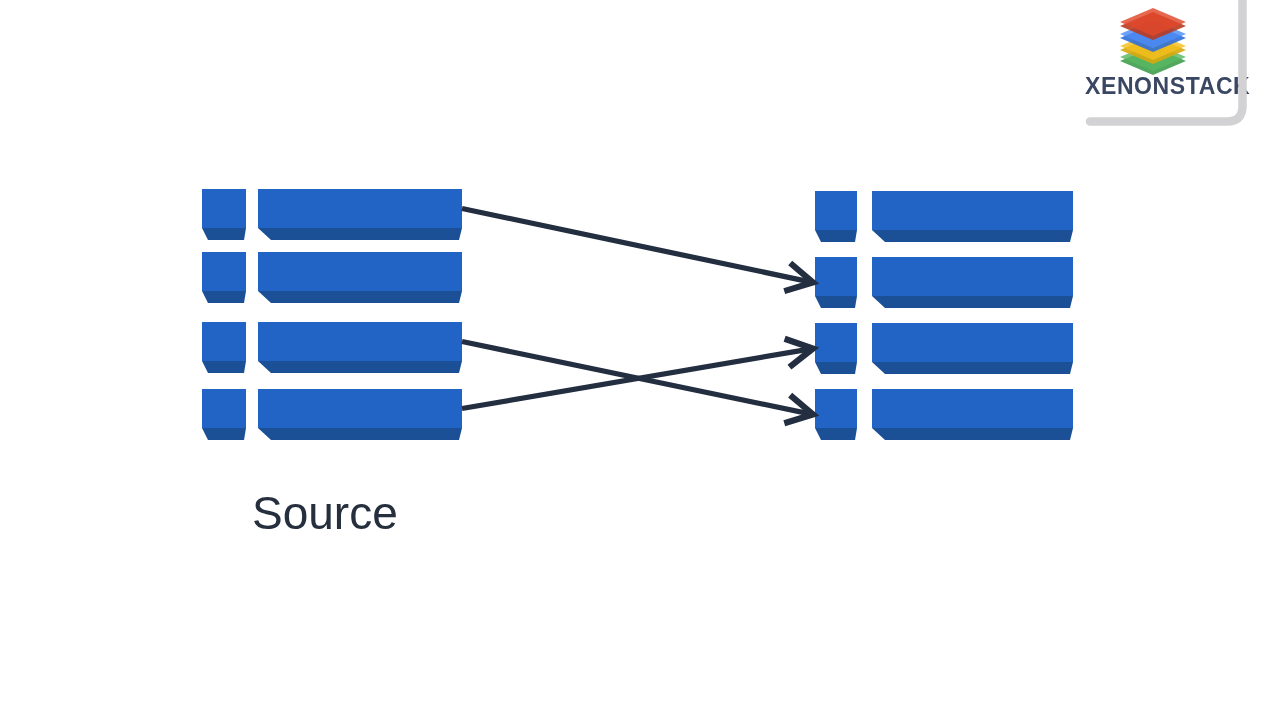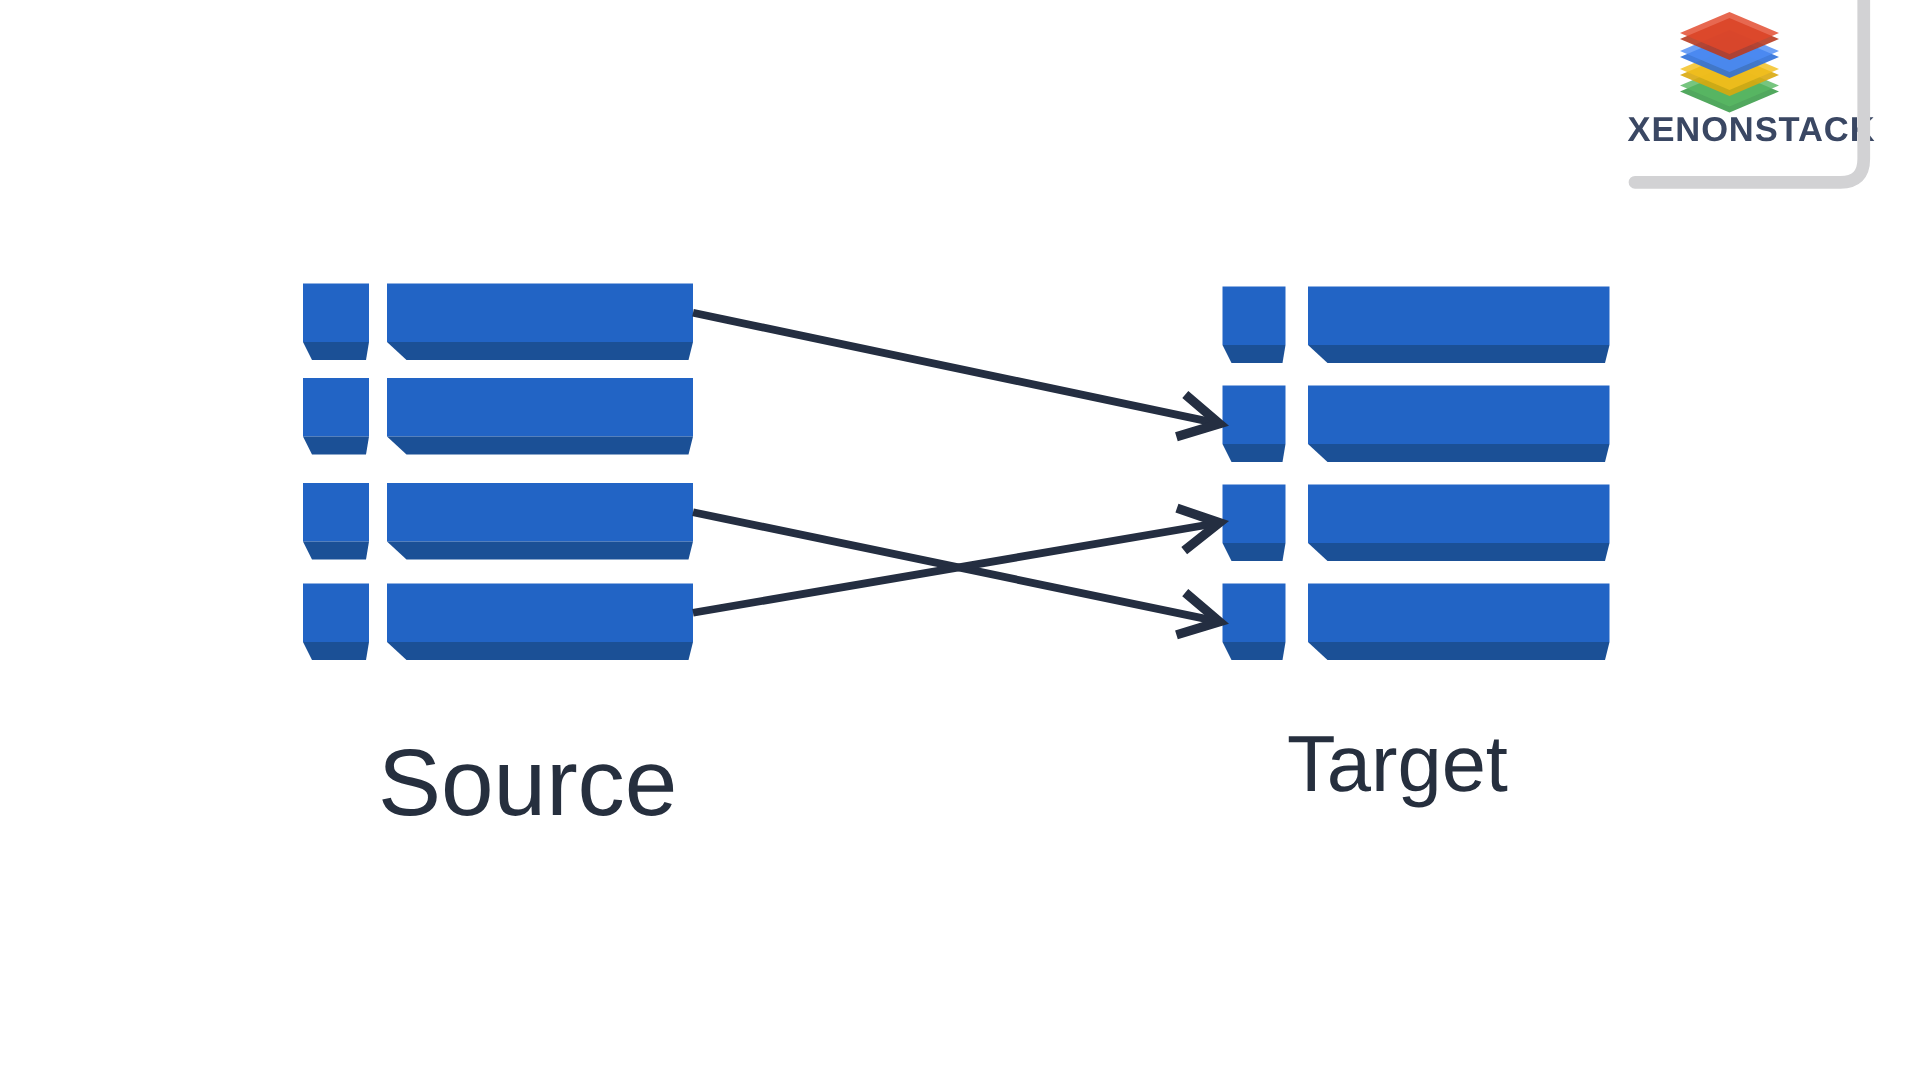--- a/index.html
+++ b/index.html
@@ -21,21 +21,21 @@
     left: 0; top: 0;
     width: 1281px; height: 721px;
   }
   .diagram-label {
     position: absolute;
     color: #262F3E;
     font-weight: 500;
     letter-spacing: 0px;
     white-space: nowrap;
   }
-  .source-label { left: 252px; top: 486px; font-size: 63px; }
+  .source-label { left: 252px; top: 486px; font-size: 46px; }
   .target-label { left: 858px; top: 479px; font-size: 53px; }
 
   .logo-icon-svg {
     position: absolute;
     left: 1117px; top: 4px;
     width: 72px; height: 72px;
   }
   .logo-text {
     position: absolute;
     left: 1085px; top: 73px;
@@ -92,21 +92,20 @@
       <line x1="462" y1="208.5" x2="811.0430188225422" y2="282.08741707369836" stroke="#242E41" stroke-width="5.2"></line>
       <polyline points="784.2717697958133,291.1422676037748 813,282.5 790.2058535456454,262.9954649525441" fill="none" stroke="#242E41" stroke-width="6.2" stroke-linecap="butt" stroke-linejoin="miter"></polyline>
       <line x1="462" y1="341.5" x2="811.0419000408331" y2="414.0927598375522" stroke="#242E41" stroke-width="5.2"></line>
       <polyline points="784.2954643076108,423.22064393748286 813,414.5 790.1527043342951,395.05775011054885" fill="none" stroke="#242E41" stroke-width="6.2" stroke-linecap="butt" stroke-linejoin="miter"></polyline>
       <line x1="462" y1="408.5" x2="811.0285953670432" y2="348.8369922449499" stroke="#242E41" stroke-width="5.2"></line>
       <polyline points="789.4723854034161,367.11320368433684 813,348.5 784.6255047471999,338.7589518454724" fill="none" stroke="#242E41" stroke-width="6.2" stroke-linecap="butt" stroke-linejoin="miter"></polyline>
     </svg>
 
   <div class="diagram-label source-label" style="color: rgb(38, 47, 62);">Source</div>
 
-  <div class="diagram-label target-label" style="color: rgb(38, 47, 62);">Target</div>
 
   <svg id="logo-icon-svg" class="logo-icon-svg" viewBox="0 0 72 72" xmlns="http://www.w3.org/2000/svg">
       <polygon points="36,43 69,57 36,71 3,57" fill="#3E9E4D" fill-opacity="0.9"></polygon>
       <polygon points="36,39 69,53 36,67 3,53" fill="#59B863" fill-opacity="0.82"></polygon>
       <polygon points="36,32 69,46 36,60 3,46" fill="#D9A90E" fill-opacity="0.9"></polygon>
       <polygon points="36,28 69,42 36,56 3,42" fill="#F3C01D" fill-opacity="0.82"></polygon>
       <polygon points="36,20 69,34 36,48 3,34" fill="#2E6FD9" fill-opacity="0.9"></polygon>
       <polygon points="36,16 69,30 36,44 3,30" fill="#4D8CF5" fill-opacity="0.82"></polygon>
       <polygon points="36,8 69,22 36,36 3,22" fill="#B83B20" fill-opacity="0.9"></polygon>
       <polygon points="36,4 69,18 36,32 3,18" fill="#E2472A" fill-opacity="0.82"></polygon>

